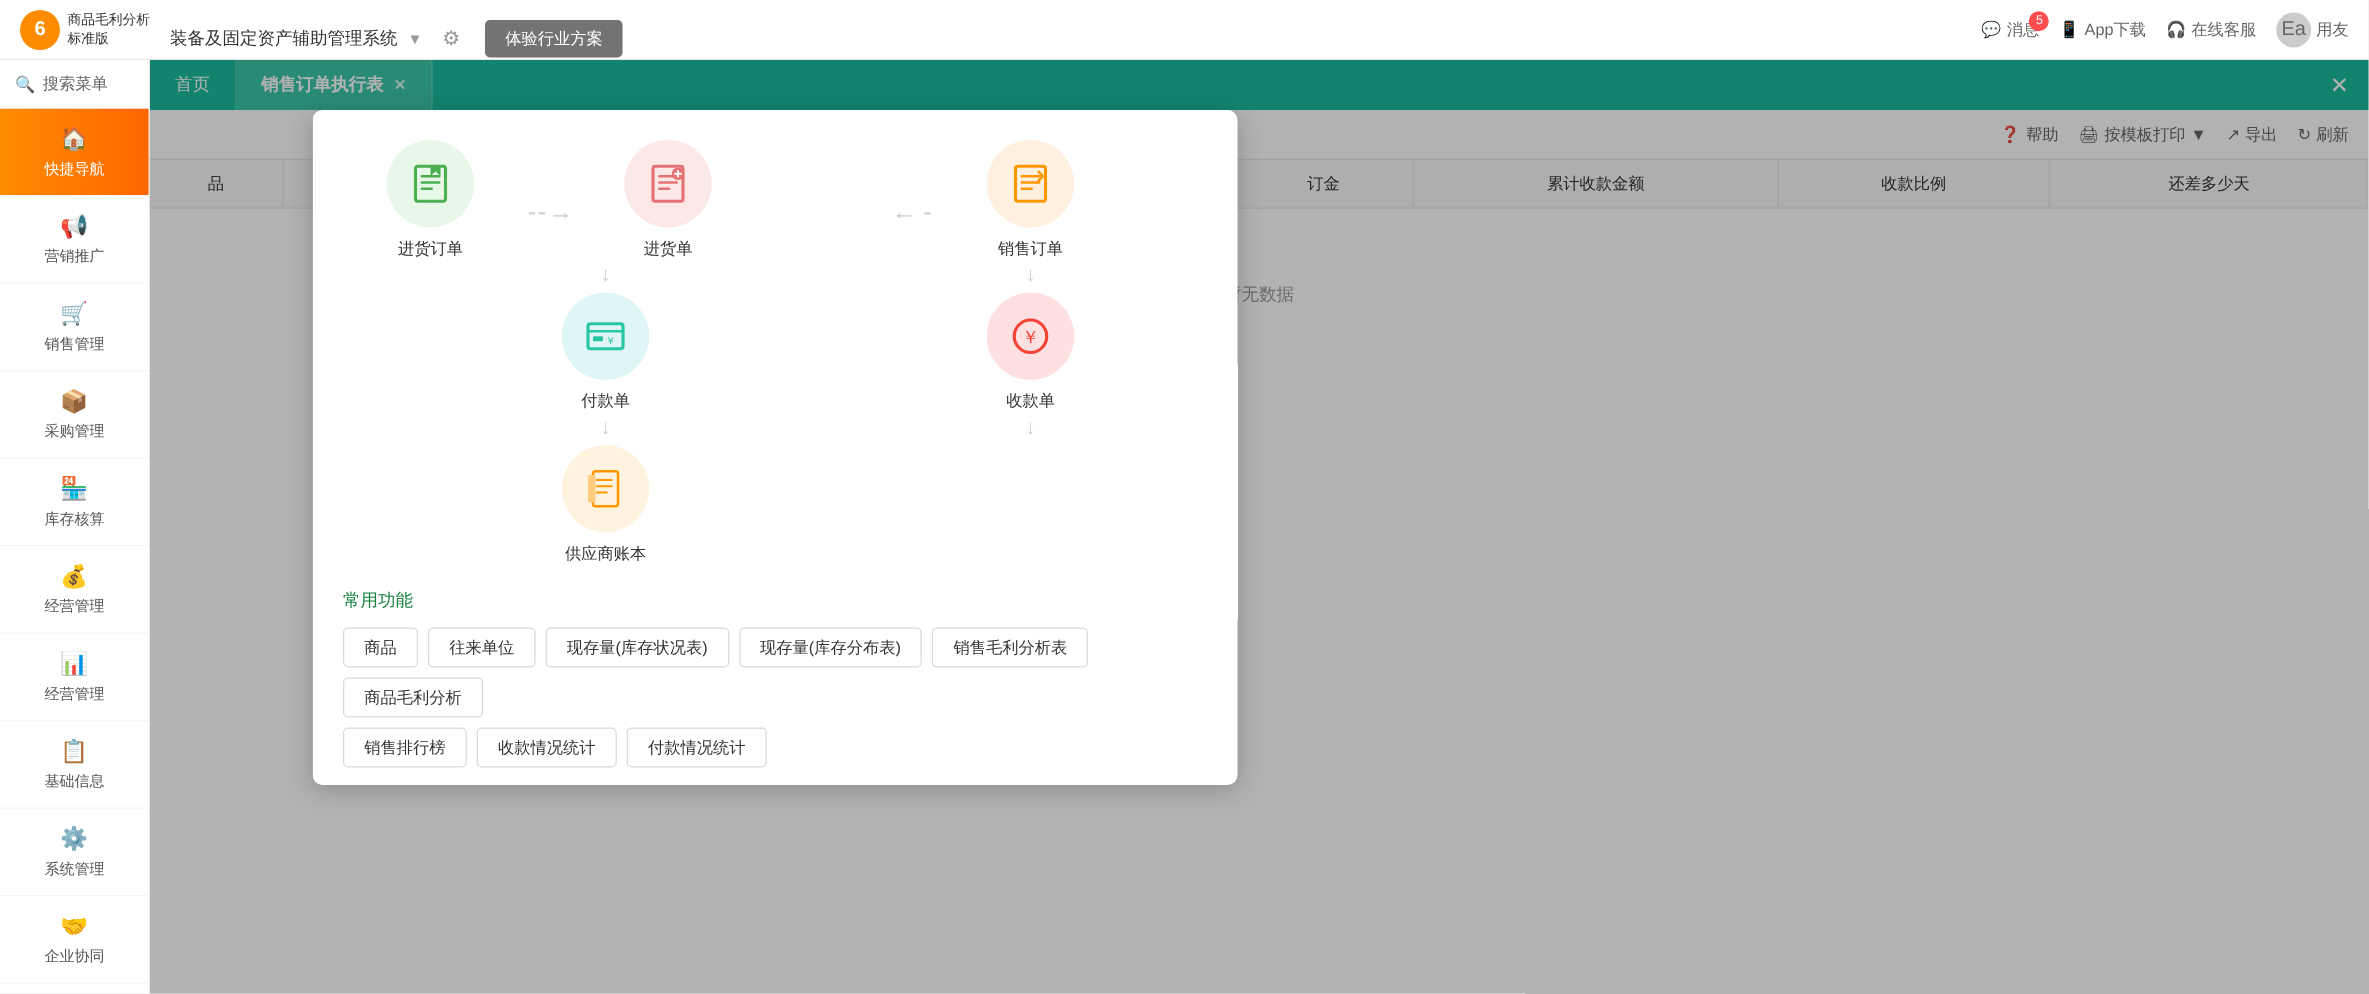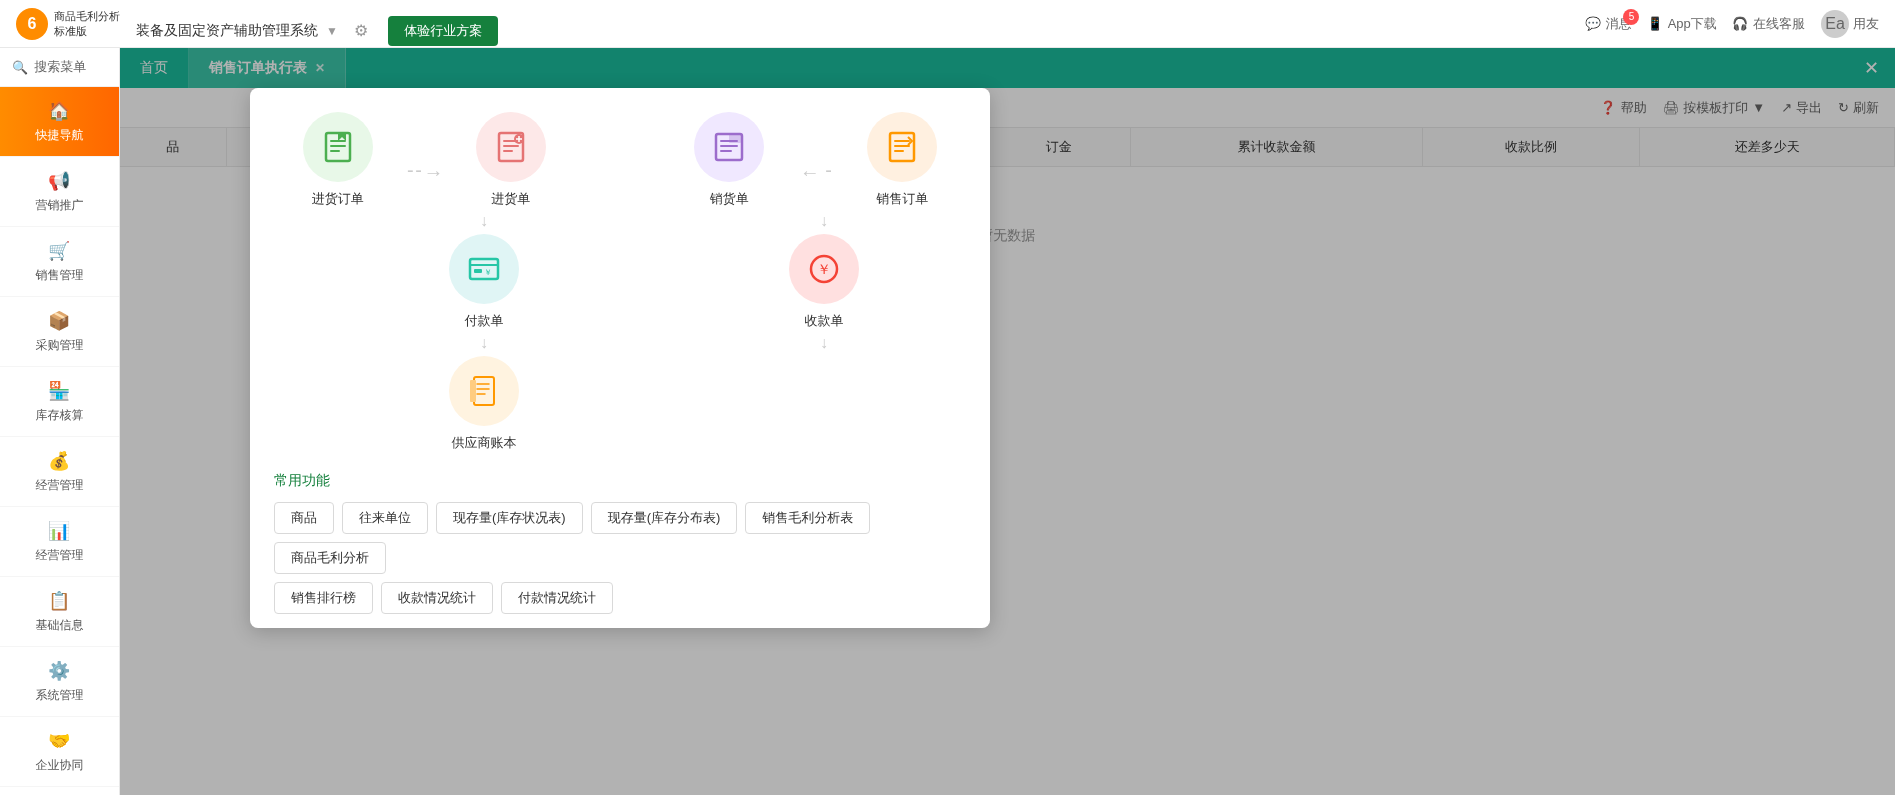--- a/index.html
+++ b/index.html
@@ -30,21 +30,21 @@
       color: white; font-size: 16px; font-weight: bold;
     }
     .logo-text { font-size: 11px; color: #333; line-height: 1.3; }
     .system-title-area {
       display: flex; align-items: center; gap: 8px; flex: 1; margin-top: 14px;
     }
     .system-title { font-size: 14px; color: #333; }
     .dropdown-arrow { color: #999; font-size: 12px; cursor: pointer; }
     .settings-icon { color: #999; font-size: 16px; cursor: pointer; margin-left: 8px; }
     .experience-btn {
-      background: #15803d;
+      background: #737373;
       color: white;
       border: none;
       padding: 6px 16px;
       border-radius: 4px;
       cursor: pointer;
       font-size: 13px;
       margin-left: 12px;
     }
     .header-right {
       display: flex; align-items: center; gap: 16px; margin-left: auto;
@@ -488,30 +488,20 @@
                   <path d="M11 12h14M11 17h14M11 22h8" stroke="#e57373" stroke-width="2" stroke-linecap="round"></path>
                   <circle cx="26" cy="10" r="5" fill="#e57373"></circle>
                   <path d="M23 10h6M26 7v6" stroke="white" stroke-width="1.5"></path>
                 </svg>
             </div>
             <span class="flow-label">进货单</span>
           </div>
 
           <div style="width:100px;"></div>
 
-          <div class="flow-node" style="width:140px;">
-            <div class="flow-circle node-purple">
-              <svg width="36" height="36" viewBox="0 0 36 36">
-                  <rect x="5" y="5" width="26" height="26" rx="2" fill="none" stroke="#9c6ccc" stroke-width="2.5"></rect>
-                  <path d="M10 12h16M10 17h16M10 22h10" stroke="#9c6ccc" stroke-width="2" stroke-linecap="round"></path>
-                  <rect x="18" y="4" width="12" height="10" rx="1" fill="#9c6ccc" opacity="0.3"></rect>
-                </svg>
-            </div>
-            <span class="flow-label">销货单</span>
-          </div>
 
           <div style="display:flex;align-items:flex-start;padding-top:20px;width:50px;justify-content:center;">
             <span style="color:#ccc;font-size:20px;">← -</span>
           </div>
 
           <div class="flow-node" style="width:140px;">
             <div class="flow-circle node-orange">
               <svg width="36" height="36" viewBox="0 0 36 36">
                   <rect x="6" y="4" width="24" height="28" rx="2" fill="none" stroke="#ff9800" stroke-width="2.5"></rect>
                   <path d="M11 12h14M11 17h14M11 22h8" stroke="#ff9800" stroke-width="2" stroke-linecap="round"></path>

